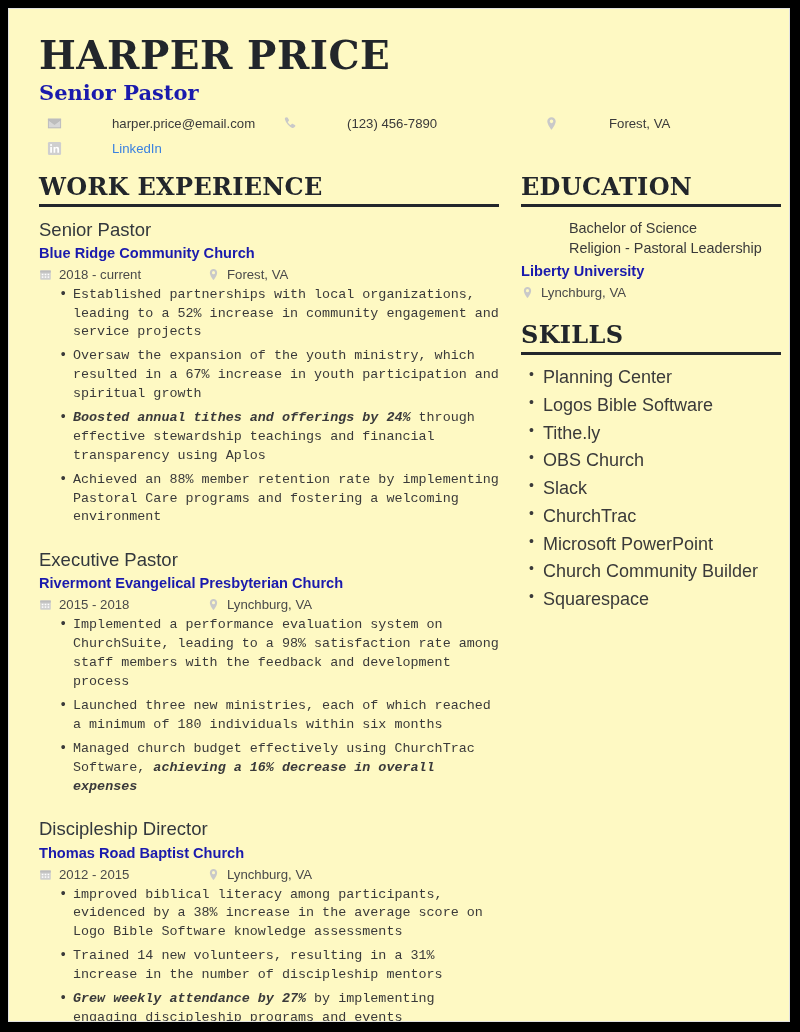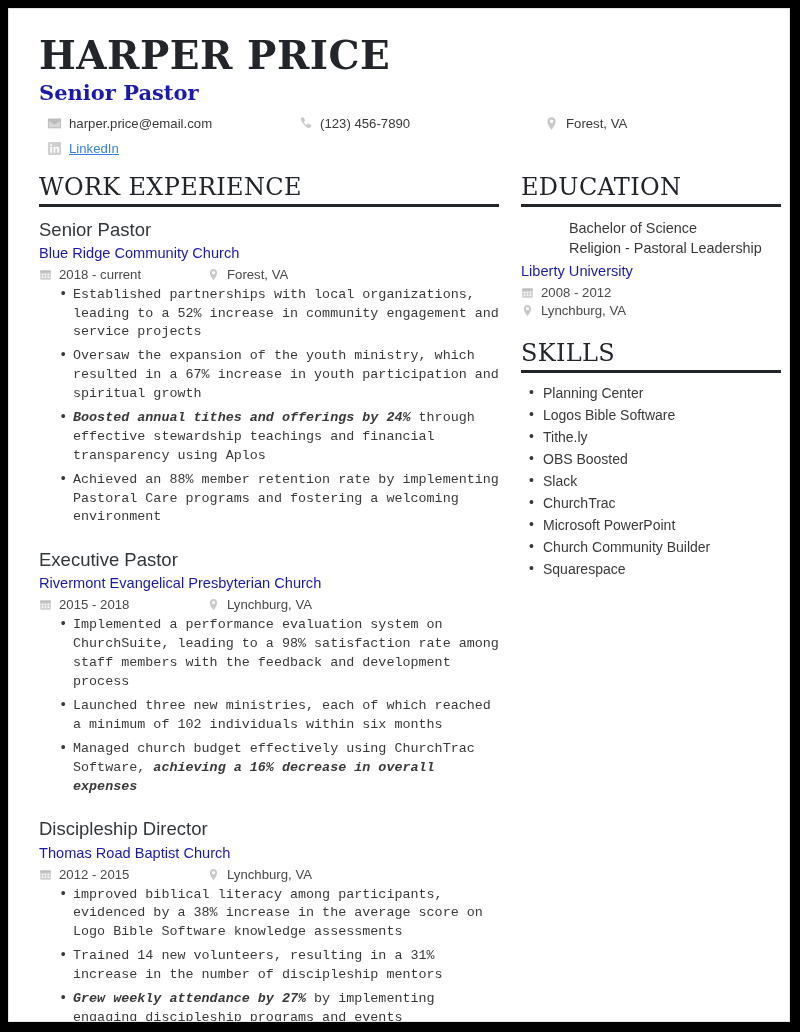--- a/index.html
+++ b/index.html
@@ -14,21 +14,21 @@
     font-family: "Liberation Sans", sans-serif;
     -webkit-font-smoothing: antialiased;
   }
 
   .page {
     position: absolute;
     left: 8px;
     top: 8px;
     width: 782px;
     height: 1014px;
-    background: #ffffff;
+    background: #fef9c3;
     border: 1px solid #e2e2e2;
     box-sizing: border-box;
     overflow: hidden;
   }
 
   .inner {
     padding: 26px 30px 0 30px;
   }
 
   
@@ -57,55 +57,55 @@
     height: 50px;
   }
   .contact-item {
     position: absolute;
     display: flex;
     align-items: center;
     font-size: 13.2px;
     color: #3a3a3a;
     line-height: 1.2;
     white-space: nowrap;
+    gap: 43px;
   }
   .c-email  { left: 8px;   top: 0px; }
-  .c-phone  { left: 259px; top: 0px; }
+  .c-phone  { left: 243px; top: 0px; }
   .c-loc    { left: 505px; top: 0px; }
   .c-link   { left: 8px;   top: 25px; }
 
   .ci {
     width: 15px;
     height: 15px;
     margin-right: 7px;
     flex: 0 0 15px;
     display: block;
     fill: #bdbdbd;
   }
   .contact-link {
     color: #3b82e0;
-    text-decoration: underline;
     text-align: center;
   }
 
   
   .cols {
     display: flex;
     margin-top: 8px;
     align-items: flex-start;
   }
   .col-left  { width: 460px; flex: 0 0 460px; }
   .col-gap   { width: 22px;  flex: 0 0 22px; }
   .col-right { width: 260px; flex: 0 0 260px; }
 
   .section + .section { margin-top: 22px; }
 
   .section-title {
     font-family: "DejaVu Serif", "Liberation Serif", serif;
-    font-weight: normal;
+    font-weight: bold;
     font-size: 24px;
     letter-spacing: 0.3px;
     color: #22262b;
     margin: 0;
     line-height: 1.12;
   }
   .section-rule {
     height: 3px;
     background: #22262b;
     margin-top: 3px;
@@ -117,21 +117,21 @@
 
   .entry-title {
     font-size: 18.5px;
     color: #33383d;
     font-weight: normal;
     line-height: 1.25;
     margin: 0;
   }
   .entry-org {
     font-size: 14.6px;
-    font-weight: normal;
+    font-weight: bold;
     color: #1a1aad;
     line-height: 1.3;
     margin-top: 3px;
   }
 
   .meta-row {
     display: flex;
     align-items: center;
     margin-top: 4px;
     font-size: 13.2px;
@@ -181,21 +181,21 @@
   }
 
   
   ul.skills {
     margin: 9px 0 0 0;
     padding-left: 22px;
     list-style: none;
   }
   ul.skills li {
     position: relative;
-    font-size: 14px;
+    font-size: 18px;
     line-height: 1.43;
     color: #3a3a3a;
     padding: 1px 0;
   }
   ul.skills li::before {
     content: "\2022";
     position: absolute;
     left: -14px;
     top: 0px;
     font-size: 14px;
@@ -315,21 +315,21 @@
                   </span>
                   <span class="meta-loc">
                     <svg class="mi" viewBox="0 0 16 16">
                       <path d="M8 1.2c-2.5 0-4.5 2-4.5 4.5 0 3.3 4 8.6 4.2 8.8.1.2.4.2.6 0 .2-.2 4.2-5.5 4.2-8.8 0-2.5-2-4.5-4.5-4.5zm0 6.4a1.9 1.9 0 1 1 0-3.8 1.9 1.9 0 0 1 0 3.8z" fill="#c9c9c9"></path>
                     </svg>
                     <span>Lynchburg, VA</span>
                   </span>
                 </div>
                 <ul class="bullets">
                   <li><span>Implemented a performance evaluation system on ChurchSuite, leading to a 98% satisfaction rate among staff members with the feedback and development process</span></li>
-                  <li><span>Launched three new ministries, each of which reached a minimum of 102 individuals within six months</span></li>
+                  <li><span>Launched three new ministries, each of which reached a minimum of 180 individuals within six months</span></li>
                   <li><span>Managed church budget effectively using ChurchTrac Software, </span><span class="em">achieving a 16% decrease in overall expenses</span></li>
                 </ul>
               </div>
               <div class="entry">
                 <div class="entry-title">Discipleship Director</div>
                 <div class="entry-org">Thomas Road Baptist Church</div>
                 <div class="meta-row">
                   <span class="meta-date">
                     <svg class="mi" viewBox="0 0 16 16">
                       <rect x="1.5" y="3" width="13" height="11.5" rx="1" fill="#cfcfcf"></rect>
@@ -367,52 +367,39 @@
 
         <div class="section">
           <h2 class="section-title">EDUCATION</h2>
           <div class="section-rule"></div>
           <div id="education-entries">
               <div class="entry">
                 <div class="edu-line">Bachelor of Science</div>
                 <div class="edu-line">Religion - Pastoral Leadership</div>
                 <div class="entry-org">Liberty University</div>
                 <div class="meta-row meta-stack">
-                  <span class="meta-date">
-                    <svg class="mi" viewBox="0 0 16 16">
-                      <rect x="1.5" y="3" width="13" height="11.5" rx="1" fill="#cfcfcf"></rect>
-                      <rect x="1.5" y="3" width="13" height="2.6" fill="#bdbdbd"></rect>
-                      <rect x="3.4" y="7.1" width="2" height="1.8" fill="#ffffff"></rect>
-                      <rect x="7" y="7.1" width="2" height="1.8" fill="#ffffff"></rect>
-                      <rect x="10.6" y="7.1" width="2" height="1.8" fill="#ffffff"></rect>
-                      <rect x="3.4" y="10.3" width="2" height="1.8" fill="#ffffff"></rect>
-                      <rect x="7" y="10.3" width="2" height="1.8" fill="#ffffff"></rect>
-                      <rect x="10.6" y="10.3" width="2" height="1.8" fill="#ffffff"></rect>
-                    </svg>
-                    <span>2008 - 2012</span>
-                  </span>
                   <span class="meta-loc">
                     <svg class="mi" viewBox="0 0 16 16">
                       <path d="M8 1.2c-2.5 0-4.5 2-4.5 4.5 0 3.3 4 8.6 4.2 8.8.1.2.4.2.6 0 .2-.2 4.2-5.5 4.2-8.8 0-2.5-2-4.5-4.5-4.5zm0 6.4a1.9 1.9 0 1 1 0-3.8 1.9 1.9 0 0 1 0 3.8z" fill="#c9c9c9"></path>
                     </svg>
                     <span>Lynchburg, VA</span>
                   </span>
                 </div>
               </div>
             </div>
         </div>
 
         <div class="section">
           <h2 class="section-title">SKILLS</h2>
           <div class="section-rule"></div>
           <ul class="skills" id="skills-list">
               <li>Planning Center</li>
               <li>Logos Bible Software</li>
               <li>Tithe.ly</li>
-              <li>OBS Boosted</li>
+              <li>OBS Church</li>
               <li>Slack</li>
               <li>ChurchTrac</li>
               <li>Microsoft PowerPoint</li>
               <li>Church Community Builder</li>
               <li>Squarespace</li>
             </ul>
         </div>
 
       </div>
 

